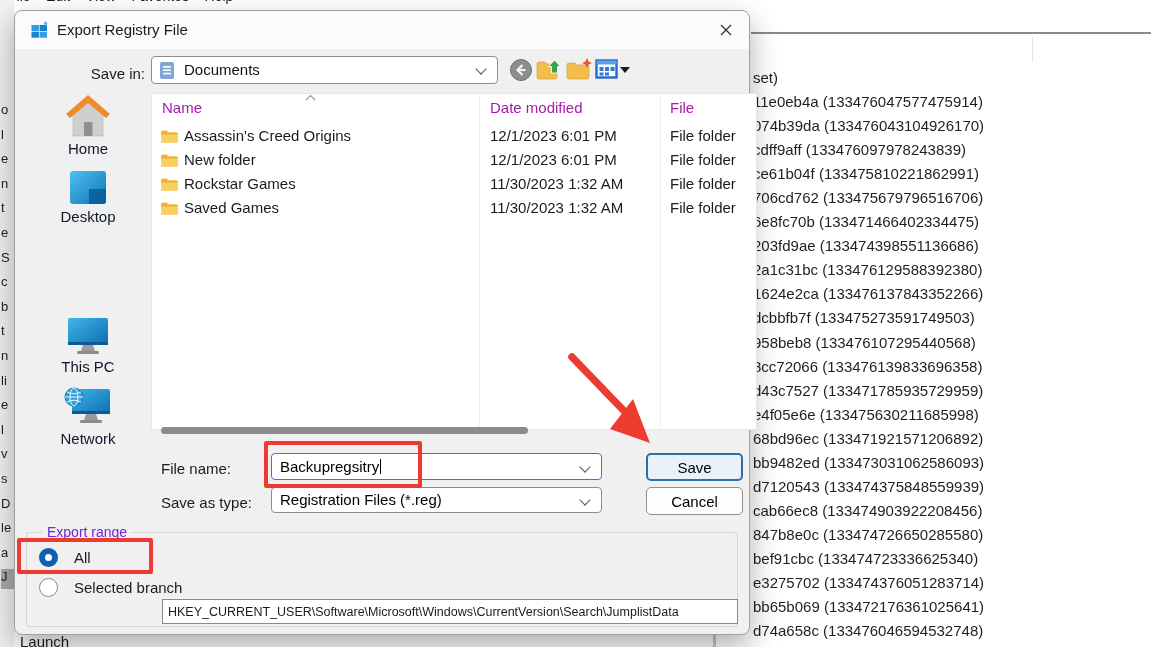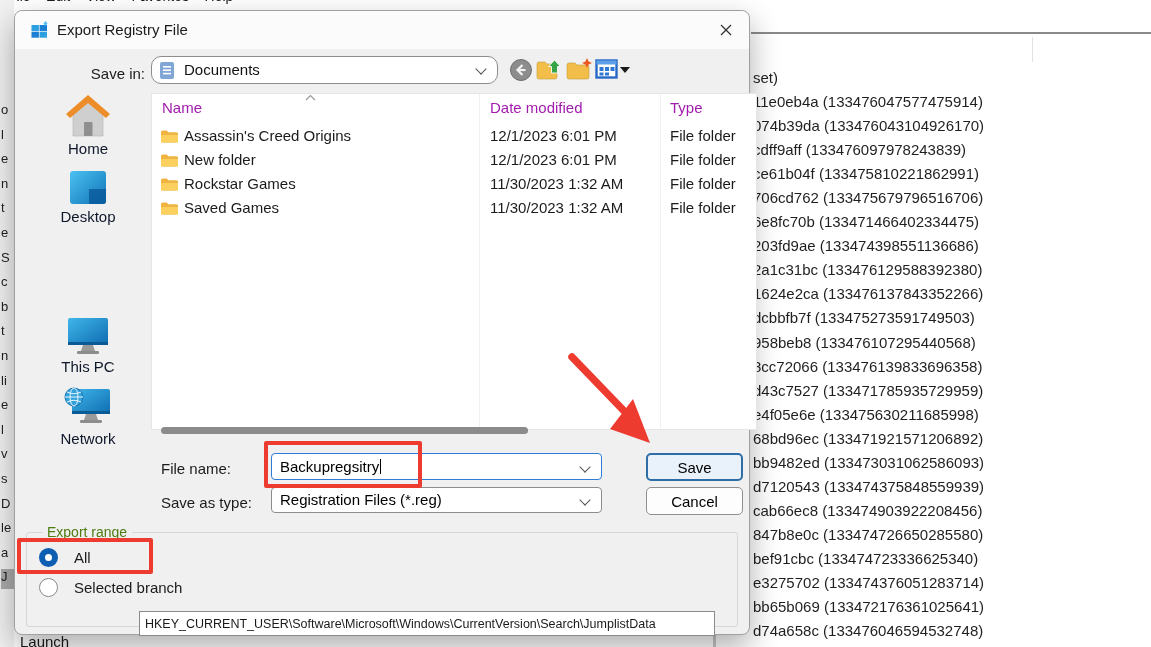--- a/index.html
+++ b/index.html
@@ -24,21 +24,21 @@
   .dialog { position:absolute; left:14px; top:10px; width:736px; height:625px; background:#f0f0f0;
             border:1px solid #a0a0a0; border-radius:8px; box-shadow:0 12px 30px rgba(0,0,0,.32); z-index:2; }
   .titlebar { position:absolute; left:0; top:0; width:100%; height:38px; background:#fbfbfb; border-radius:8px 8px 0 0; }
   .title-icon { position:absolute; left:16px; top:10px; width:18px; height:18px; }
   .title-text { position:absolute; left:42px; top:10px; font-size:15px; color:#1b1b1b; }
   .close-btn { position:absolute; left:694px; top:4px; width:34px; height:30px; display:flex; align-items:center; justify-content:center; border-radius:5px; }
 
   .lbl { font-size:15px; color:#1b1b1b; }
   .savein-label { position:absolute; left:60px; top:54px; width:70px; text-align:right; }
   .combo { position:absolute; background:#fff; border:1px solid #8d8d8d; border-radius:4px; }
-  .savein-combo { left:136px; top:45px; width:347px; height:28px;border-radius:10px; }
+  .savein-combo { left:136px; top:45px; width:347px; height:28px; }
   .savein-combo .doc-icon { position:absolute; left:6px; top:4px; }
   .savein-combo .cval { position:absolute; left:32px; top:4px; font-size:15px; color:#111; }
   .chev { position:absolute; width:8px; height:8px; border-right:1.6px solid #555; border-bottom:1.6px solid #555; transform:rotate(45deg); }
   .savein-combo .chev { right:12px; top:8px; }
 
   .tb-icon { position:absolute; top:47px; }
   .tb-back { left:494px; }
   .tb-up { left:521px; }
   .tb-new { left:551px; }
   .tb-views { left:580px; }
@@ -75,29 +75,29 @@
   .ftype-combo { left:256px; top:476px; width:331px; height:26px; }
   .ftype-combo .cval { position:absolute; left:8px; top:3px; font-size:15px; color:#000; }
   .ftype-combo .chev { right:12px; top:8px; }
 
   .btn { position:absolute; left:631px; width:97px; height:28px; border-radius:5px; font-size:15px; color:#000;
          display:flex; align-items:center; justify-content:center; }
   .btn-save { top:442px; background:#e9f1fb; border:2px solid #2e6da6; }
   .btn-cancel { top:476px; background:#fdfdfd; border:1px solid #8f8f8f; }
 
   .group { position:absolute; left:11px; top:521px; width:712px; height:95px; border:1px solid #d6d6d6; border-radius:3px; }
-  .group-label { position:absolute; left:15px; top:-9px; background:#f0f0f0; padding:0 5px; font-size:14px; color:#4d7c0f; }
+  .group-label { position:absolute; left:15px; top:-9px; background:#f0f0f0; padding:0 5px; font-size:14px; color:#6d28d9; }
   .radio-row { position:absolute; left:12px; height:20px; display:flex; align-items:center; gap:16px; }
   .radio-all-row { top:14px; }
   .radio-branch-row { top:44px; }
   .radio { width:19px; height:19px; border-radius:50%; background:#fff; }
   .radio.checked { border:6px solid #0e5eb2; }
   .radio.unchecked { border:1.6px solid #8a8a8a; }
   .radio-label { font-size:15px; color:#1b1b1b; }
-  .path-field { position:absolute; left:112px; top:66px; width:576px; height:25px; background:#fff; border:1px solid #8a8a8a;margin-top:12px; }
+  .path-field { position:absolute; left:135px; top:66px; width:576px; height:25px; background:#fff; border:1px solid #8a8a8a; }
   .path-field .pval { position:absolute; left:5px; top:5px; font-size:12.5px; color:#1a1a1a; white-space:nowrap; }
 
   
   .hl-box { position:absolute; border:4px solid #ee3b30; border-radius:2px; z-index:6; pointer-events:none; }
   .hl-fname { left:249px; top:430px; width:158px; height:47px; }
   .hl-all { left:2px; top:527px; width:136px; height:36px; }
   .arrow-svg { position:absolute; left:540px; top:330px; width:140px; height:130px; z-index:9; pointer-events:none; }
 </style>
 </head>
 <body>
@@ -273,21 +273,21 @@
 
     <div class="filelist">
       <div class="fl-colline" style="left:327px"></div>
       <div class="fl-colline" style="left:508px"></div>
       <div class="fl-header">
         <span class="fl-h-name">Name</span>
         <svg class="fl-h-sort" width="11" height="7" viewBox="0 0 11 7">
           <polyline points="1,6 5.5,1.5 10,6" fill="none" stroke="#9a9a9a" stroke-width="1.2"></polyline>
         </svg>
         <span class="fl-h-date">Date modified</span>
-        <span class="fl-h-type">Type</span>
+        <span class="fl-h-type">File</span>
       </div>
       <div class="fl-rows">
   <div class="frow">
     <svg class="ficon" width="18" height="15" viewBox="0 0 18 15">
       <path d="M1 3 q0-1.6 1.6-1.6 h4.2 l1.6 1.9 h8 q1.6 0 1.6 1.6 v7.1 q0 1.6-1.6 1.6 H2.6 q-1.6 0-1.6-1.6 Z" fill="#f0b440"></path>
       <path d="M1 6 h17 v6 q0 1.6-1.6 1.6 H2.6 q-1.6 0-1.6-1.6 Z" fill="#fcd05e"></path>
     </svg>
     <span class="fname">Assassin's Creed Origins</span>
     <span class="fdate">12/1/2023 6:01 PM</span>
     <span class="ftype">File folder</span>

